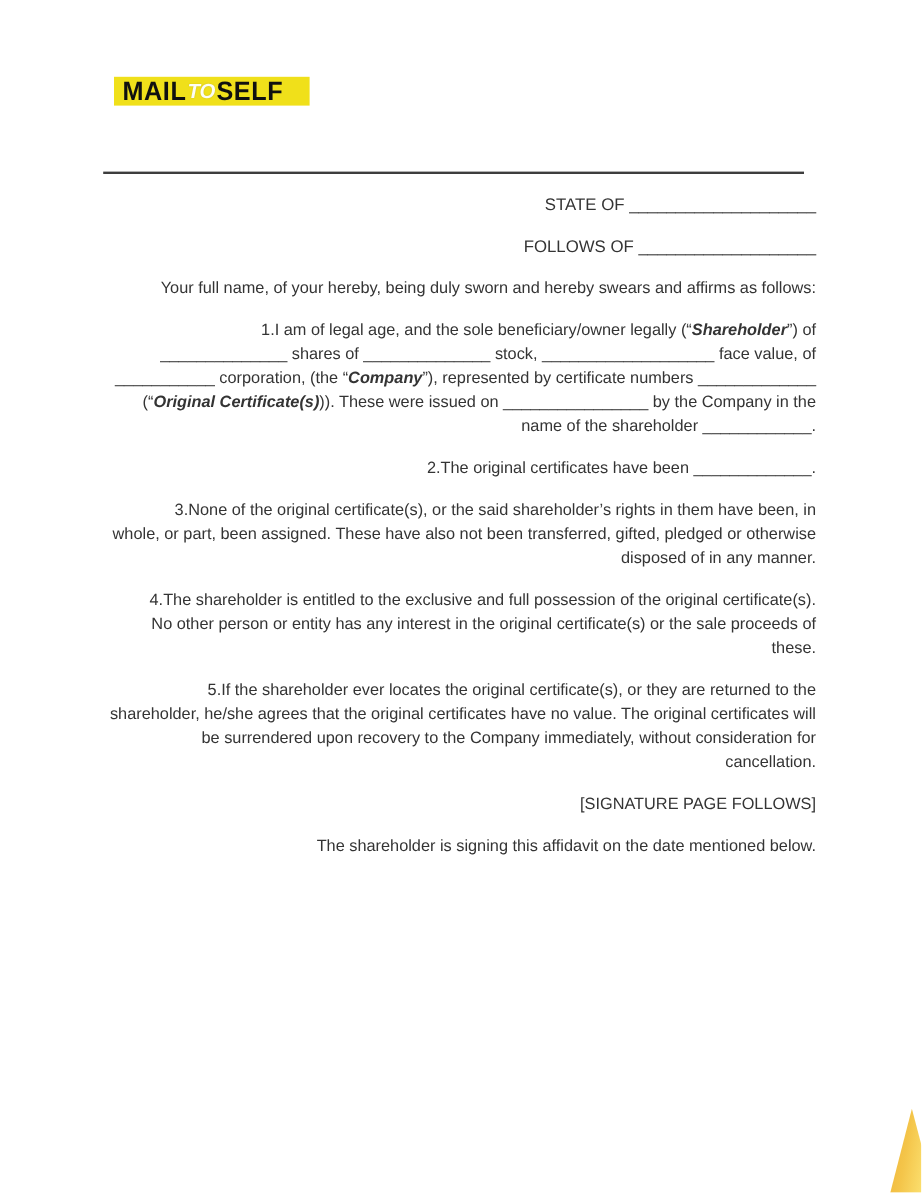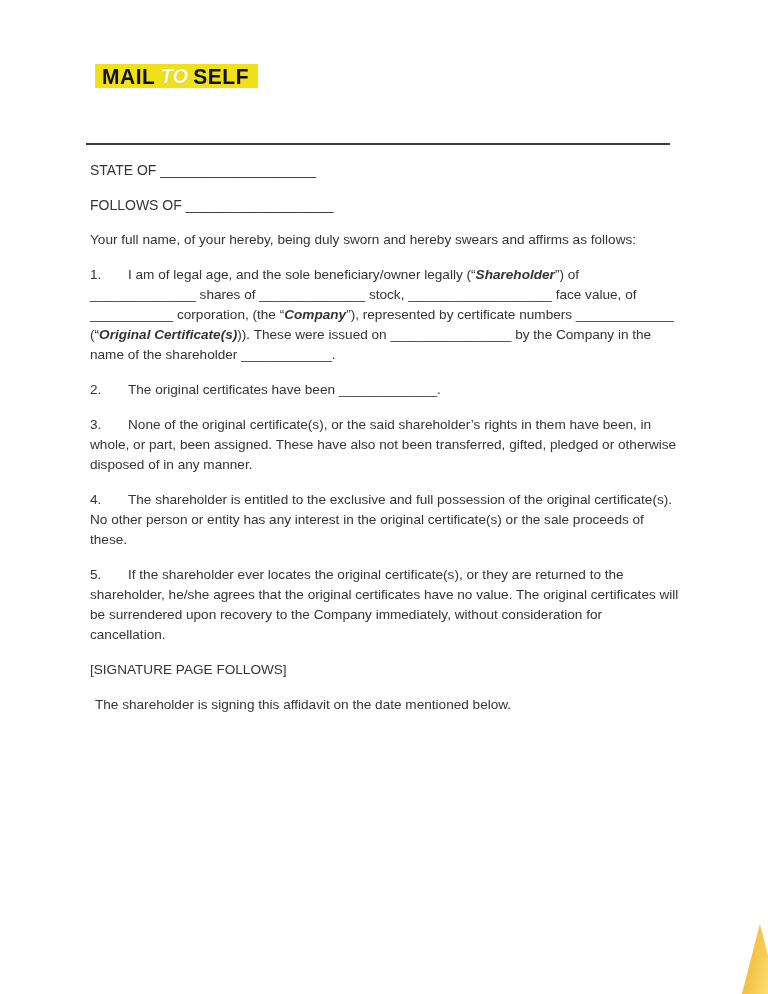--- a/index.html
+++ b/index.html
@@ -23,34 +23,34 @@
   .logo {
     position: absolute;
     left: 95px;
     top: 64px;
     height: 24px;
     min-width: 163px;
     background: #f0e01a;
     display: flex;
     align-items: center;
     justify-content: space-between;
-    padding: 0 9px 0 7px;
+    padding: 0 22px 0 7px;
   }
   .logo .word {
     font-weight: bold;
     font-size: 21px;
     letter-spacing: 0.5px;
     color: #101010;
     line-height: 1;
     transform: scaleY(1.05);
   }
   .logo .to {
     font-weight: bold;
     font-style: italic;
-    font-size: 20px;
+    font-size: 17px;
     color: #fdfdf4;
     line-height: 1;
     margin: 0 -4px;
     position: relative;
     z-index: 2;
     text-shadow: 0 0 1px rgba(90,80,0,0.35);
   }
   
   .rule {
     position: absolute;
@@ -63,21 +63,21 @@
   }
   
   .content {
     position: absolute;
     left: 90px;
     top: 160px;
     width: 590px;
     font-size: 13.6px;
     line-height: 20px;
   }
-  .content p { margin: 0 0 15px 0; }
+  .content p { margin: 0 0 15px 0; text-align: right; }
   .caps-line { font-size: 14px; }
   .num { display: inline-block; min-width: 38px; }
   .closing { padding-left: 5px; }
   b { font-weight: bold; font-style: italic; }
   
   .ribbon {
     position: absolute;
     right: 0;
     bottom: 0;
     width: 30px;

